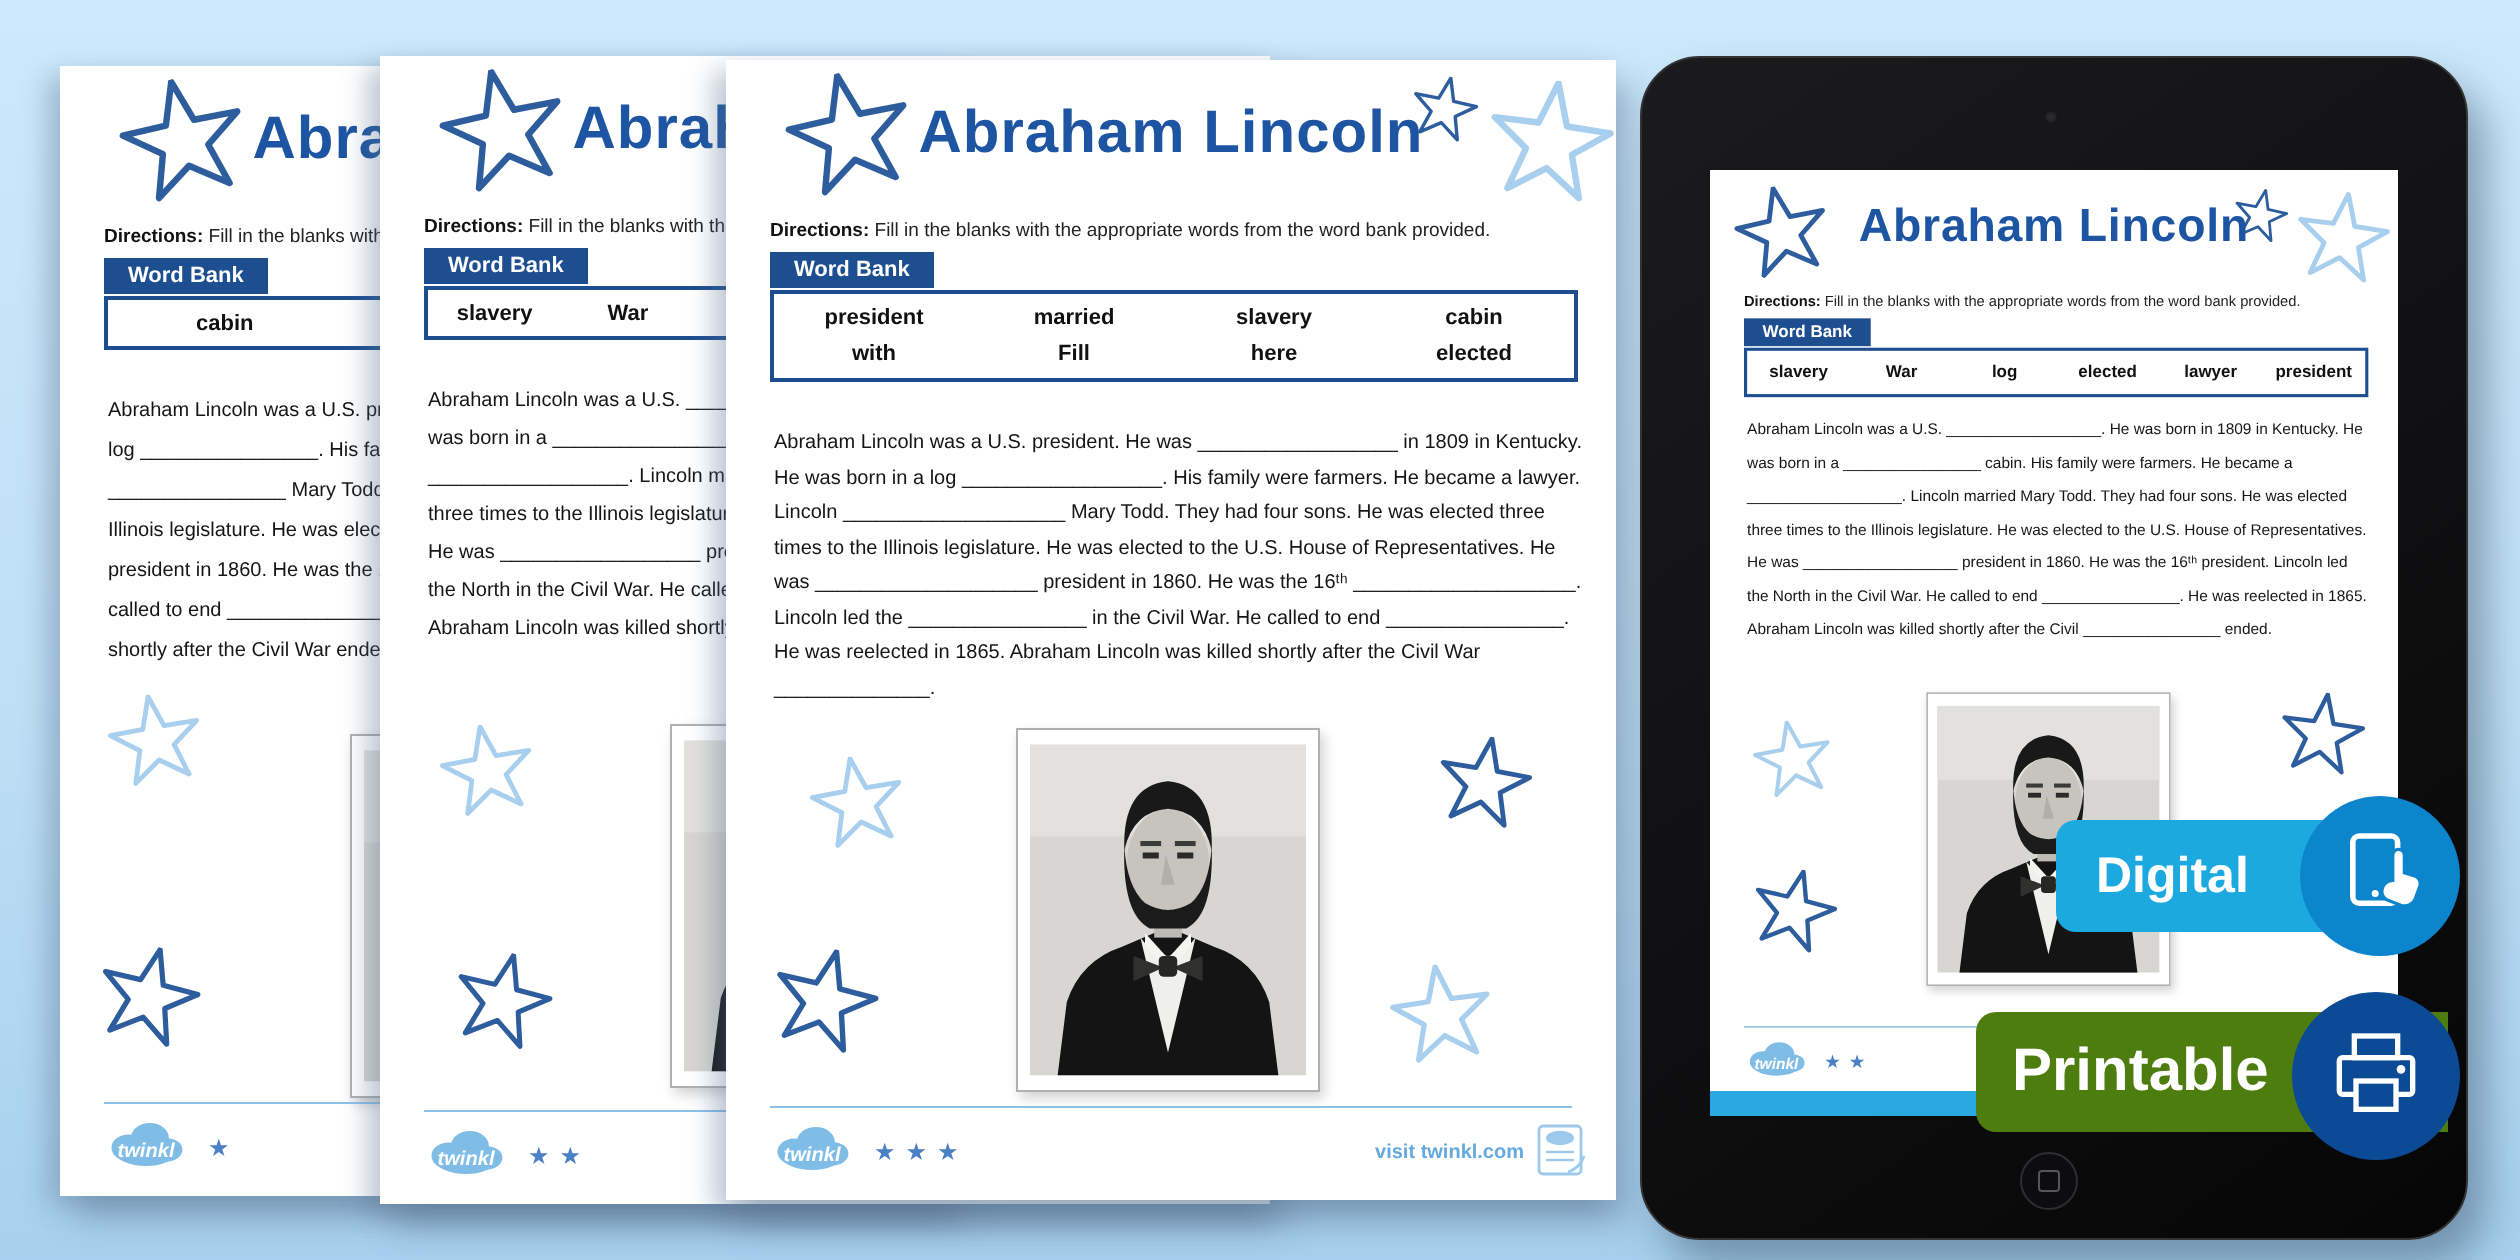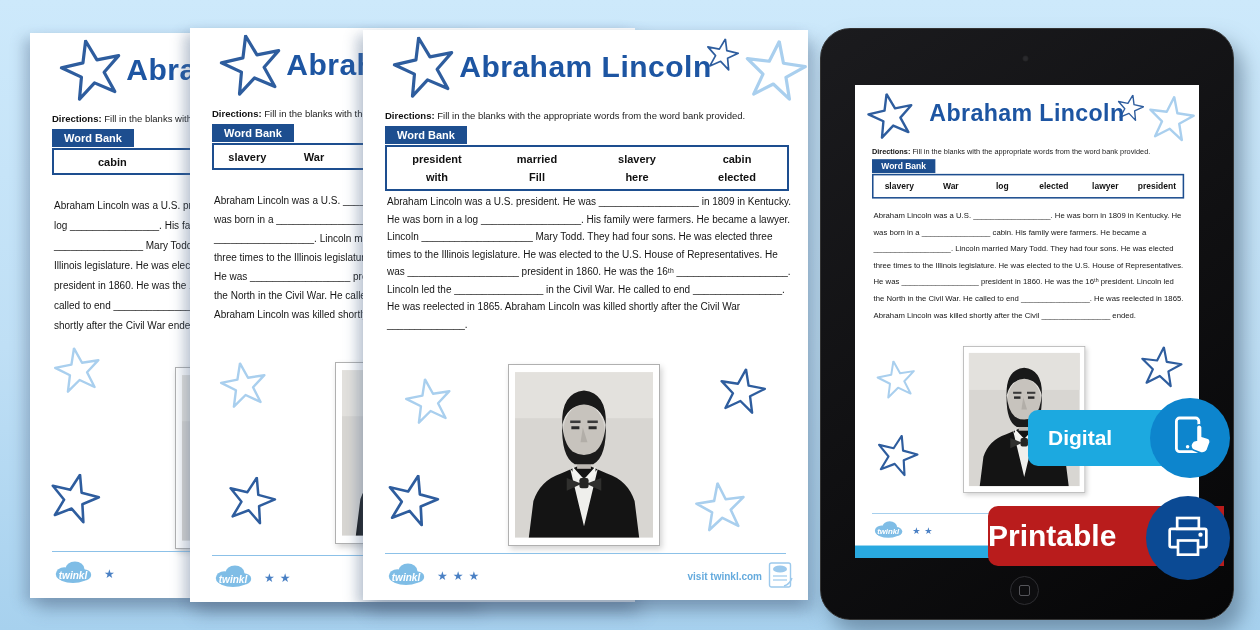--- a/index.html
+++ b/index.html
@@ -21,21 +21,21 @@
   .dir{left:22px;top:80px;margin:0;font-size:9.5px;color:#222;white-space:nowrap;}
   .dir b{color:#111;}
   .wb-tab{left:22px;top:96px;background:#1d4e8f;color:#fff;font-size:11px;
     font-weight:bold;padding:3px 12px;}
   .wb-box{left:22px;top:115px;width:404px;border:2.5px solid #1d4e8f;background:#fff;box-sizing:border-box;}
   .wb-rows2{height:46px;display:grid;grid-template-columns:repeat(4,1fr);align-content:space-evenly;}
   .wb-row6{height:27px;display:grid;grid-template-columns:repeat(6,1fr);align-items:center;}
   .wb-row2{height:27px;display:flex;align-items:center;padding-left:44px;gap:66px;}
   .wb-word{text-align:center;font-weight:bold;font-size:11px;color:#111;}
   .para{left:24px;top:163px;width:404px;margin:0;font-size:10px;color:#151515;}
-  .lh-f{line-height:17.5px;}
+  .lh-f{line-height:17.5px;margin-top:20px;}
   .lh-m{line-height:19px;}
   .lh-b{line-height:20px;}
   .photo{left:145px;top:334px;width:138px;height:168px;margin:0;background:#fff;
     border:1px solid #b0b0b0;padding:6px;box-shadow:2px 3px 6px rgba(0,0,0,.18);}
   .photo svg{width:100%;height:100%;display:block;}
   .foot-line{left:22px;right:22px;bottom:46px;height:0;border-top:1.5px solid #8cc1e8;}
   .logo{left:20px;bottom:12px;width:46px;height:28px;color:#7fbde6;}
   .logo svg{width:100%;height:100%;display:block;}
   .level{left:74px;bottom:17px;font-size:12px;letter-spacing:5px;color:#4a80c4;}
   .visit{right:46px;bottom:18px;font-size:10px;font-weight:bold;color:#64aadd;}
@@ -60,23 +60,23 @@
   .t-ws .level{bottom:29px;}
   .screen-bar{left:0;right:0;bottom:0;height:17px;background:#29a9e0;color:#fff;
     font-size:8px;font-weight:bold;text-align:center;line-height:17px;}
   .home{position:absolute;left:189px;top:547px;width:27px;height:27px;border-radius:50%;
     background:#0d0d0f;border:1px solid #2e2e32;}
   .home-sq{position:absolute;left:8px;top:8px;width:9px;height:9px;
     border:1.5px solid #55555a;border-radius:2px;}
   
   .badge{position:absolute;z-index:10;display:flex;align-items:center;color:#fff;font-weight:bold;}
   #digital-badge{left:1028px;top:410px;width:188px;height:56px;background:#1ca9e0;
-    border-radius:10px 0 0 10px;font-size:21px;padding-left:20px;box-sizing:border-box;}
-  #printable-badge{left:988px;top:506px;width:236px;height:60px;background:#b91c1c;
-    border-radius:10px 0 0 10px;font-size:30px;box-sizing:border-box;}
+    border-radius:10px 0 0 10px;font-size:25px;padding-left:20px;box-sizing:border-box;}
+  #printable-badge{left:988px;top:506px;width:236px;height:60px;background:#4d7c0f;
+    border-radius:10px 0 0 10px;font-size:30px;padding-left:18px;box-sizing:border-box;}
   .badge-circle{position:absolute;z-index:11;border-radius:50%;display:flex;
     align-items:center;justify-content:center;}
   #digital-circle{left:1150px;top:398px;width:80px;height:80px;background:#0d85cd;}
   #printable-circle{left:1146px;top:496px;width:84px;height:84px;background:#0b4a94;}
 </style>
 </head>
 <body>
 
 <svg width="0" height="0" style="position:absolute" aria-hidden="true">
   <symbol id="star" viewBox="0 0 100 100">

